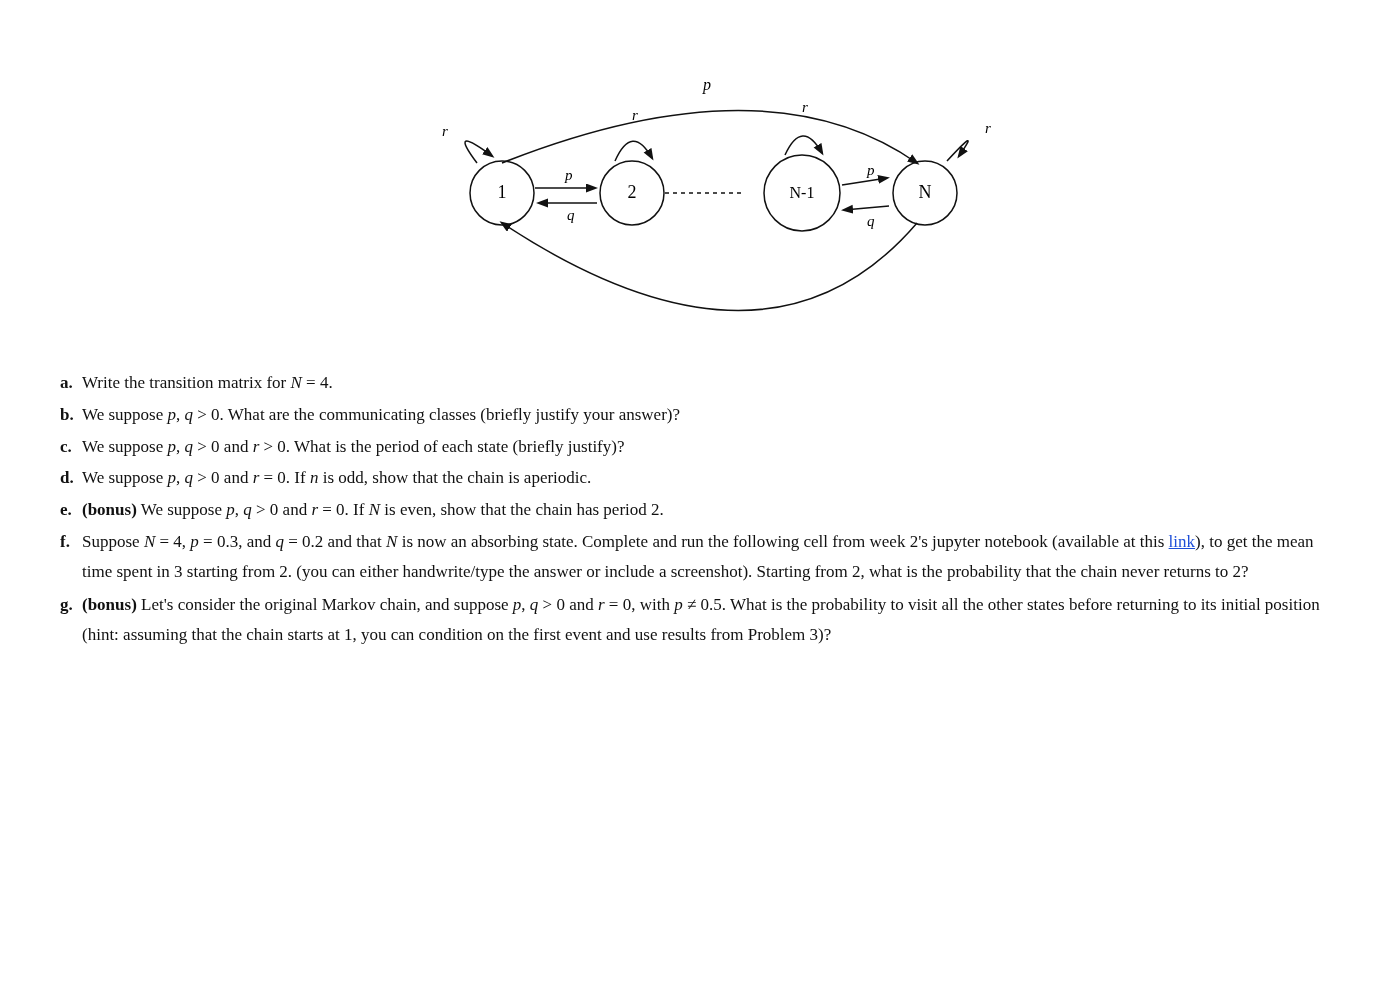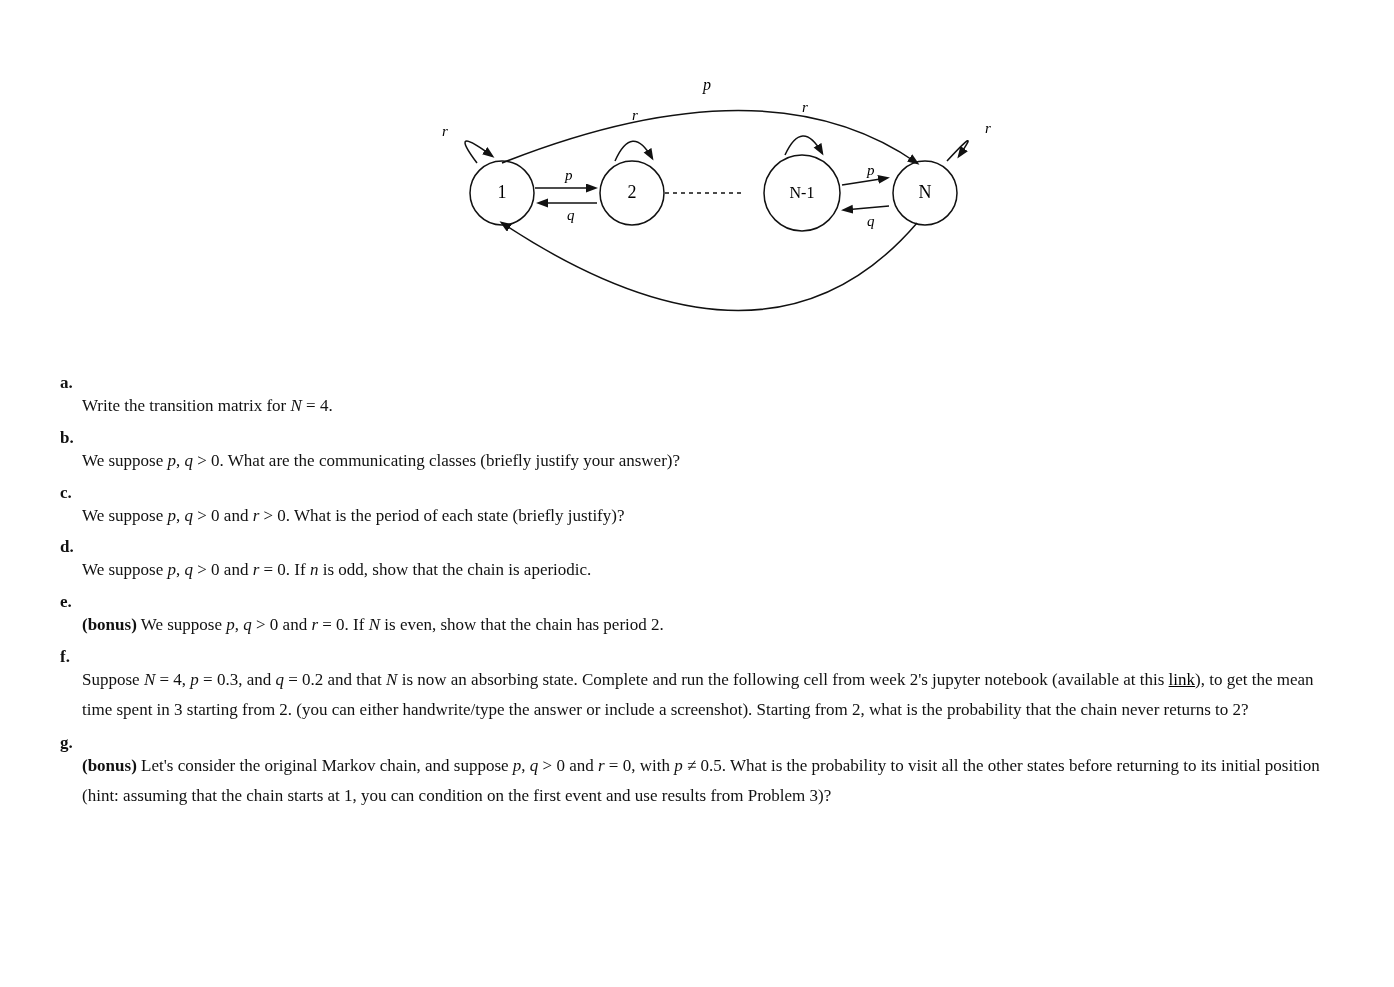--- a/index.html
+++ b/index.html
@@ -43,24 +43,23 @@
       display: flex;
       align-items: flex-start;
     }
     .question-label {
       font-weight: bold;
       min-width: 22px;
       display: inline-block;
     }
     .question-text {
       flex: 1;
-      margin-top: 23px;
     }
     .link-text {
-      color: #000000;
+      color: #1d4ed8;
       text-decoration: underline;
     }
     .multi-line {
       margin-bottom: 4px;
     }
   </style>
 </head>
 <body>
 
 <div class="problem-title"></div>

